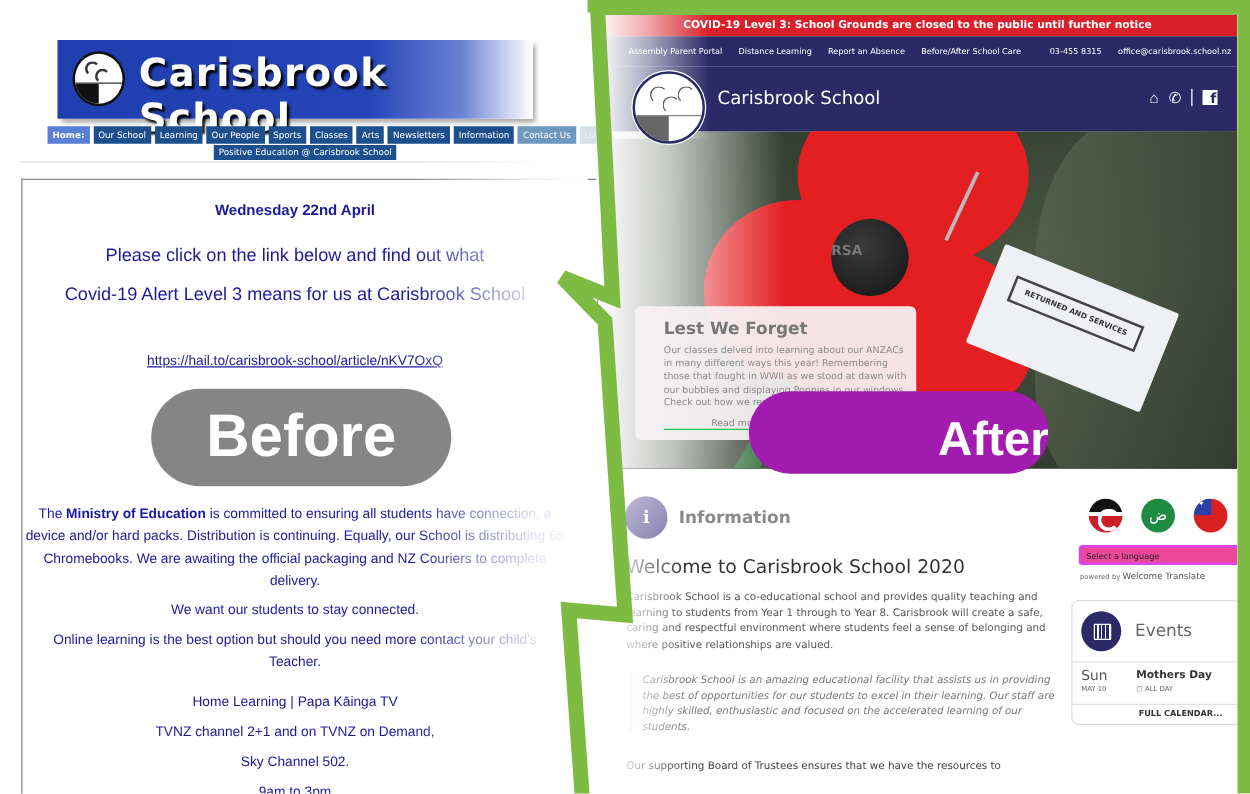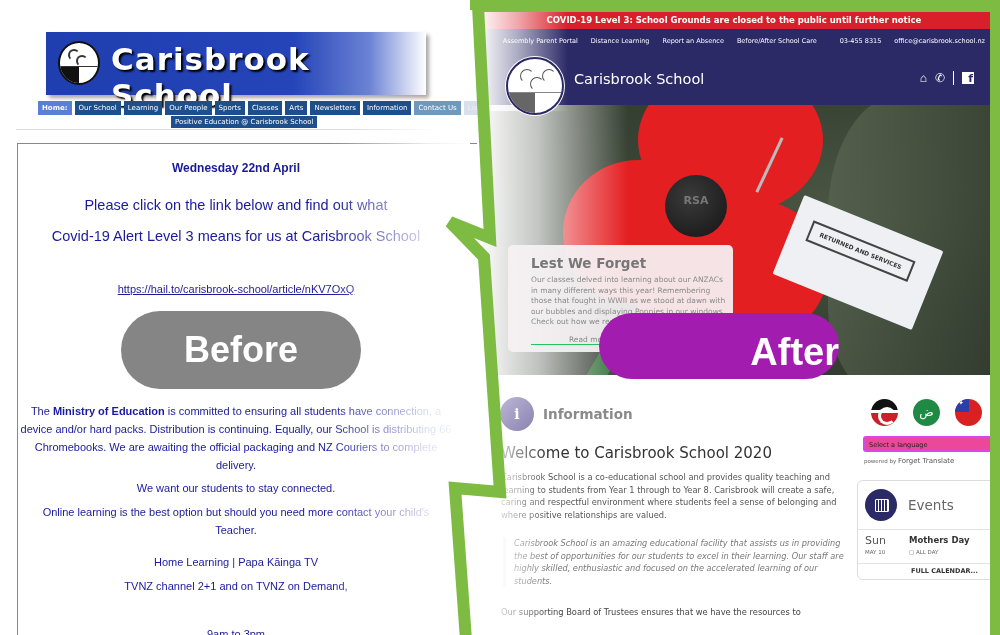--- a/index.html
+++ b/index.html
@@ -49,21 +49,21 @@
   .old-body b { color: #1a1aa0; }
 
   .before-fade {
     position: absolute; left: 330px; top: 130px; width: 140px; height: 505px;
     background: linear-gradient(90deg, rgba(255,255,255,0) 0%, rgba(255,255,255,0.85) 70%, #fff 100%);
     pointer-events: none;
   }
   .before-badge {
     position: absolute; left: 121px; top: 311px; width: 240px; height: 78px; border-radius: 39px;
     background: #858585; color: #fff; font-family: "Liberation Sans", sans-serif; font-weight: bold;
-    font-size: 36px; text-align: center; line-height: 78px;
+    font-size: 48px; text-align: center; line-height: 78px;
   }
 
   
   #after-clip {
     position: absolute; left: 0; top: 0; width: 1000px; height: 635px;
     clip-path: polygon(478px 11px, 990px 11px, 990px 635px, 470px 635px, 459px 488px, 500px 488px, 484px 257px, 453px 220px, 490px 238px);
     background: #ffffff;
   }
   .covid-bar {
     position: absolute; left: 478px; top: 11px; width: 512px; height: 18px; background: #d9202a;
@@ -93,21 +93,21 @@
 
   .hero {
     position: absolute; left: 478px; top: 105px; width: 512px; height: 270px; overflow: hidden;
     background: radial-gradient(ellipse at 80% 40%, #4d5a45 0%, #3a4536 45%, #2a3228 100%);
   }
   .hero .cloth1 { position: absolute; left: 350px; top: -10px; width: 180px; height: 300px; background: linear-gradient(100deg,#5a6652,#2f382c); border-radius: 40% 0 0 30%; opacity: .8; }
   .poppy-petal { position: absolute; background: #e41f22; border-radius: 50%; }
   .poppy-center {
     position: absolute; left: 187px; top: 70px; width: 62px; height: 62px; border-radius: 50%;
     background: radial-gradient(circle at 40% 35%, #3a3a3a, #141414); color: #777; font-size: 11px; font-weight: bold;
-    text-align: center; line-height: 52px; font-family: "DejaVu Sans", sans-serif;
+    text-align: left; line-height: 52px; font-family: "DejaVu Sans", sans-serif;
   }
   .pin { position: absolute; left: 290px; top: 30px; width: 3px; height: 60px; background: #bbb; transform: rotate(25deg); }
   .tag {
     position: absolute; left: 305px; top: 115px; width: 150px; height: 85px; background: #eef0f4;
     transform: rotate(22deg); border-radius: 2px;
   }
   .tag .stamp { position: absolute; left: 18px; top: 20px; width: 110px; height: 22px; border: 2px solid #444; color: #333; font-size: 6px; font-weight: bold; text-align: center; line-height: 18px; font-family: "DejaVu Sans", sans-serif; }
   .hero-fade { position: absolute; left: 0; top: 0; width: 150px; height: 270px; background: linear-gradient(90deg,#fff 0%, rgba(255,255,255,.7) 40%, rgba(255,255,255,0) 100%); }
   .stem { position: absolute; left: 110px; top: 240px; width: 18px; height: 60px; background: #2d6b35; transform: rotate(30deg); }
   .feature-card {
@@ -196,20 +196,21 @@
     <div class="para old-headline" style="top:53px;">Please click on the link below and find out what</div>
     <div class="para old-headline" style="top:84px;">Covid-19 Alert Level 3 means for us at Carisbrook School</div>
     <div class="para old-link" style="top:139px;">https://hail.to/carisbrook-school/article/nKV7OxQ</div>
     <div class="para old-body" style="top:258px; padding:0 2px;">
       <span>The </span><b>Ministry of Education</b><span> is committed to ensuring all students have connection, a device and/or hard packs. Distribution is continuing. Equally, our School is distributing 66 Chromebooks. We are awaiting the official packaging and NZ Couriers to complete delivery.</span>
     </div>
     <div class="para old-body" style="top:335px;">We want our students to stay connected.</div>
     <div class="para old-body" style="top:359px; padding:0 18px;">Online learning is the best option but should you need more contact your child's Teacher.</div>
     <div class="para old-body" style="top:409px;">Home Learning | Papa Kāinga TV</div>
     <div class="para old-body" style="top:433px;">TVNZ channel 2+1 and on TVNZ on Demand,</div>
+    <div class="para old-body" style="top:457px;">Sky Channel 502.</div>
     <div class="para old-body" style="top:481px;">9am to 3pm</div>
   </div>
 
   <div class="before-fade"></div>
   <div class="before-badge">Before</div>
 </div>
 
 <div id="after-clip">
   <div class="covid-bar">COVID-19 Level 3: School Grounds are closed to the public until further notice</div>
   <div class="top-links">
@@ -264,21 +265,21 @@
   <div class="intro-fade"></div>
 
   <div class="flags">
     <div class="flag flag-maori"></div>
     <div class="flag flag-arabic">ض</div>
     <div class="flag flag-samoa"></div>
   </div>
   <div class="lang-select">Select a language</div>
   <div class="powered">
     <span>powered by</span>
-    <span class="g">Forget Translate</span>
+    <span class="g">Welcome Translate</span>
   </div>
 
   <div class="events-card">
     <div class="events-icon"></div>
     <div class="events-title">Events</div>
     <div class="events-divider" style="top:48px;"></div>
     <div>
       <div class="ev-day">Sun</div>
       <div class="ev-month">MAY 10</div>
       <div class="ev-name">Mothers Day</div>

